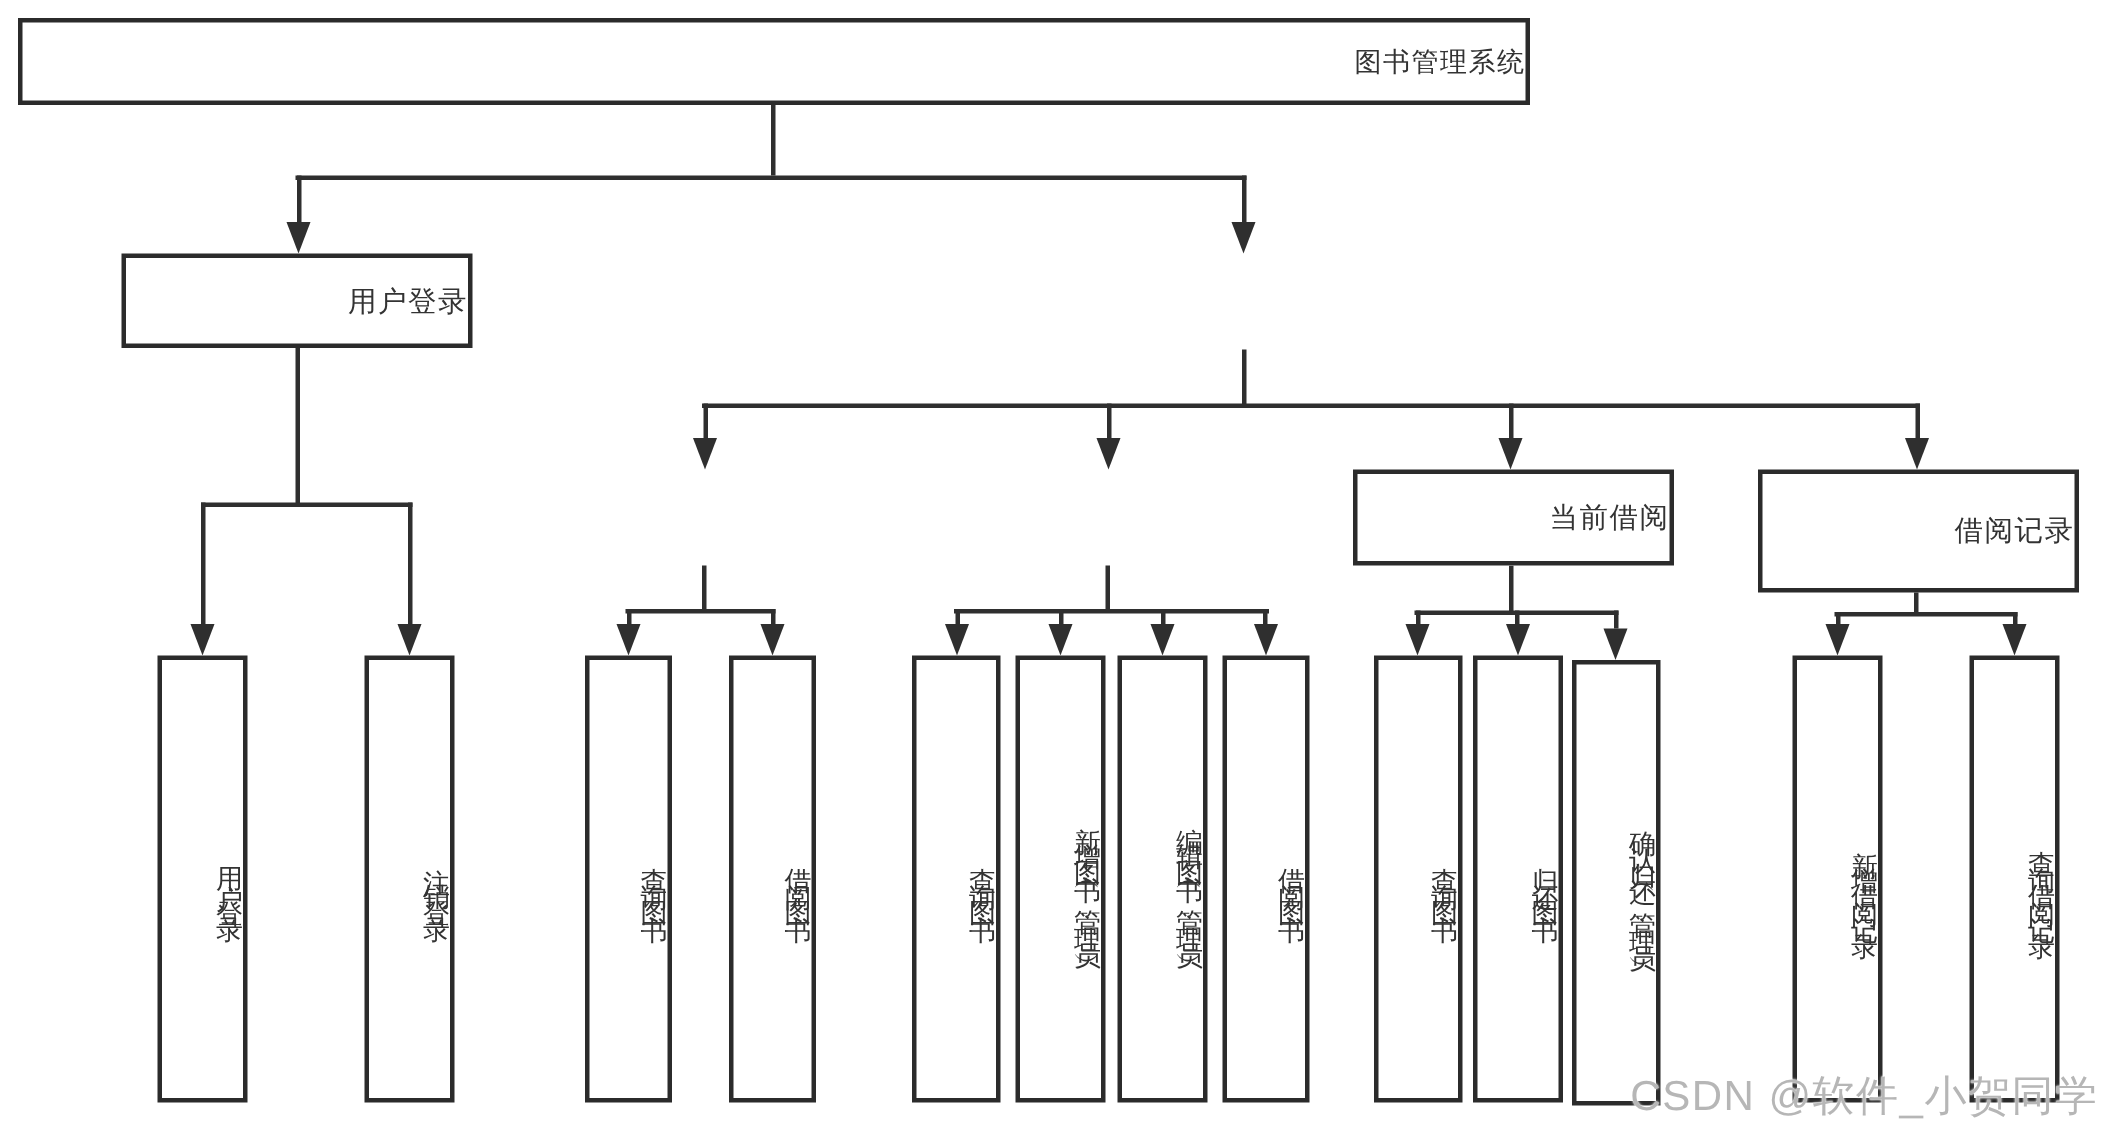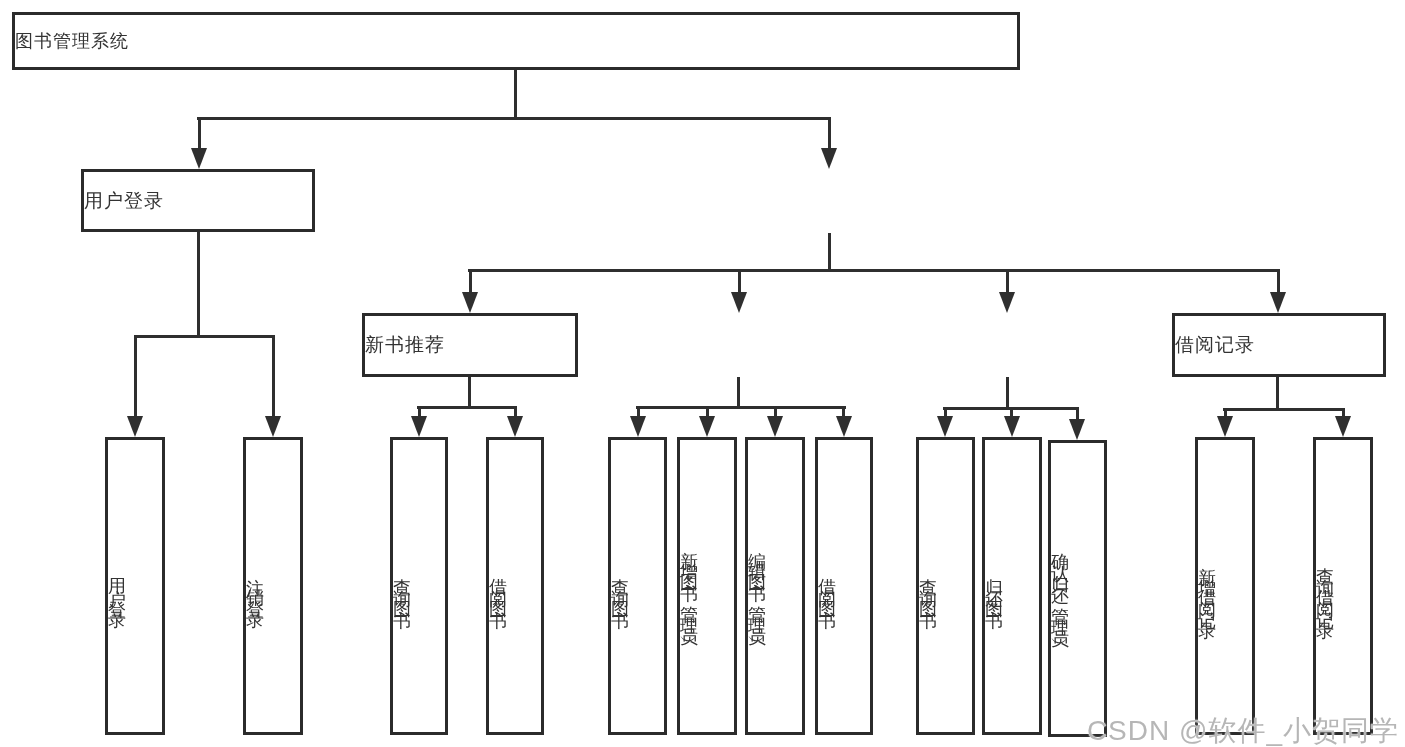--- a/index.html
+++ b/index.html
@@ -2,21 +2,21 @@
 <html><head>
 <meta charset="utf-8">
 <style>
   html,body{margin:0;padding:0;background:#fff;}
   .canvas{
     position:relative;width:1405px;height:747px;background:#ffffff;
     font-family:"Liberation Sans", sans-serif;color:#333333;overflow:hidden;
   }
   .box{
     position:absolute;box-sizing:border-box;background:#ffffff;
-    border:3px solid #2b2b2b;display:flex;align-items:center;justify-content:flex-start;
+    border:3px solid #2b2b2b;display:flex;align-items:center;justify-content:flex-end;
   }
   .box.h span{font-size:19px;letter-spacing:1px;color:#333333;white-space:nowrap;}
   .box.root span{font-size:18px;}
   .box.v span{
     writing-mode:vertical-rl;text-orientation:mixed;
     font-size:18px;letter-spacing:11px;color:#333333;line-height:1;
   }
   .vline,.hline{position:absolute;background:#2f2f2f;}
   .vline{width:3px;}
   .hline{height:3px;}
@@ -96,24 +96,24 @@
   <div class="arrow" style="left:1335px;top:416px"></div>
 
   <div class="box h root" style="left:12px;top:12px;width:1008px;height:58px">
     <span>图书管理系统</span>
   </div>
 
   <div class="box h" style="left:81px;top:169px;width:234px;height:63px">
     <span>用户登录</span>
   </div>
 
-  <div class="box h" style="left:362px;top:313px;width:216px;height:64px">
-    <span>新书推荐</span>
+  <div class="box h" style="left:902px;top:313px;width:214px;height:64px">
+    <span>当前借阅</span>
   </div>
-  <div class="box h" style="left:1172px;top:313px;width:214px;height:64px">
+  <div class="box h" style="left:1172px;top:313px;width:214px;height:82px">
     <span>借阅记录</span>
   </div>
 
   <div class="box v" style="left:105px;top:437px;width:60px;height:298px">
     <span>用户登录</span>
   </div>
   <div class="box v" style="left:243px;top:437px;width:60px;height:298px">
     <span>注销登录</span>
   </div>
 

